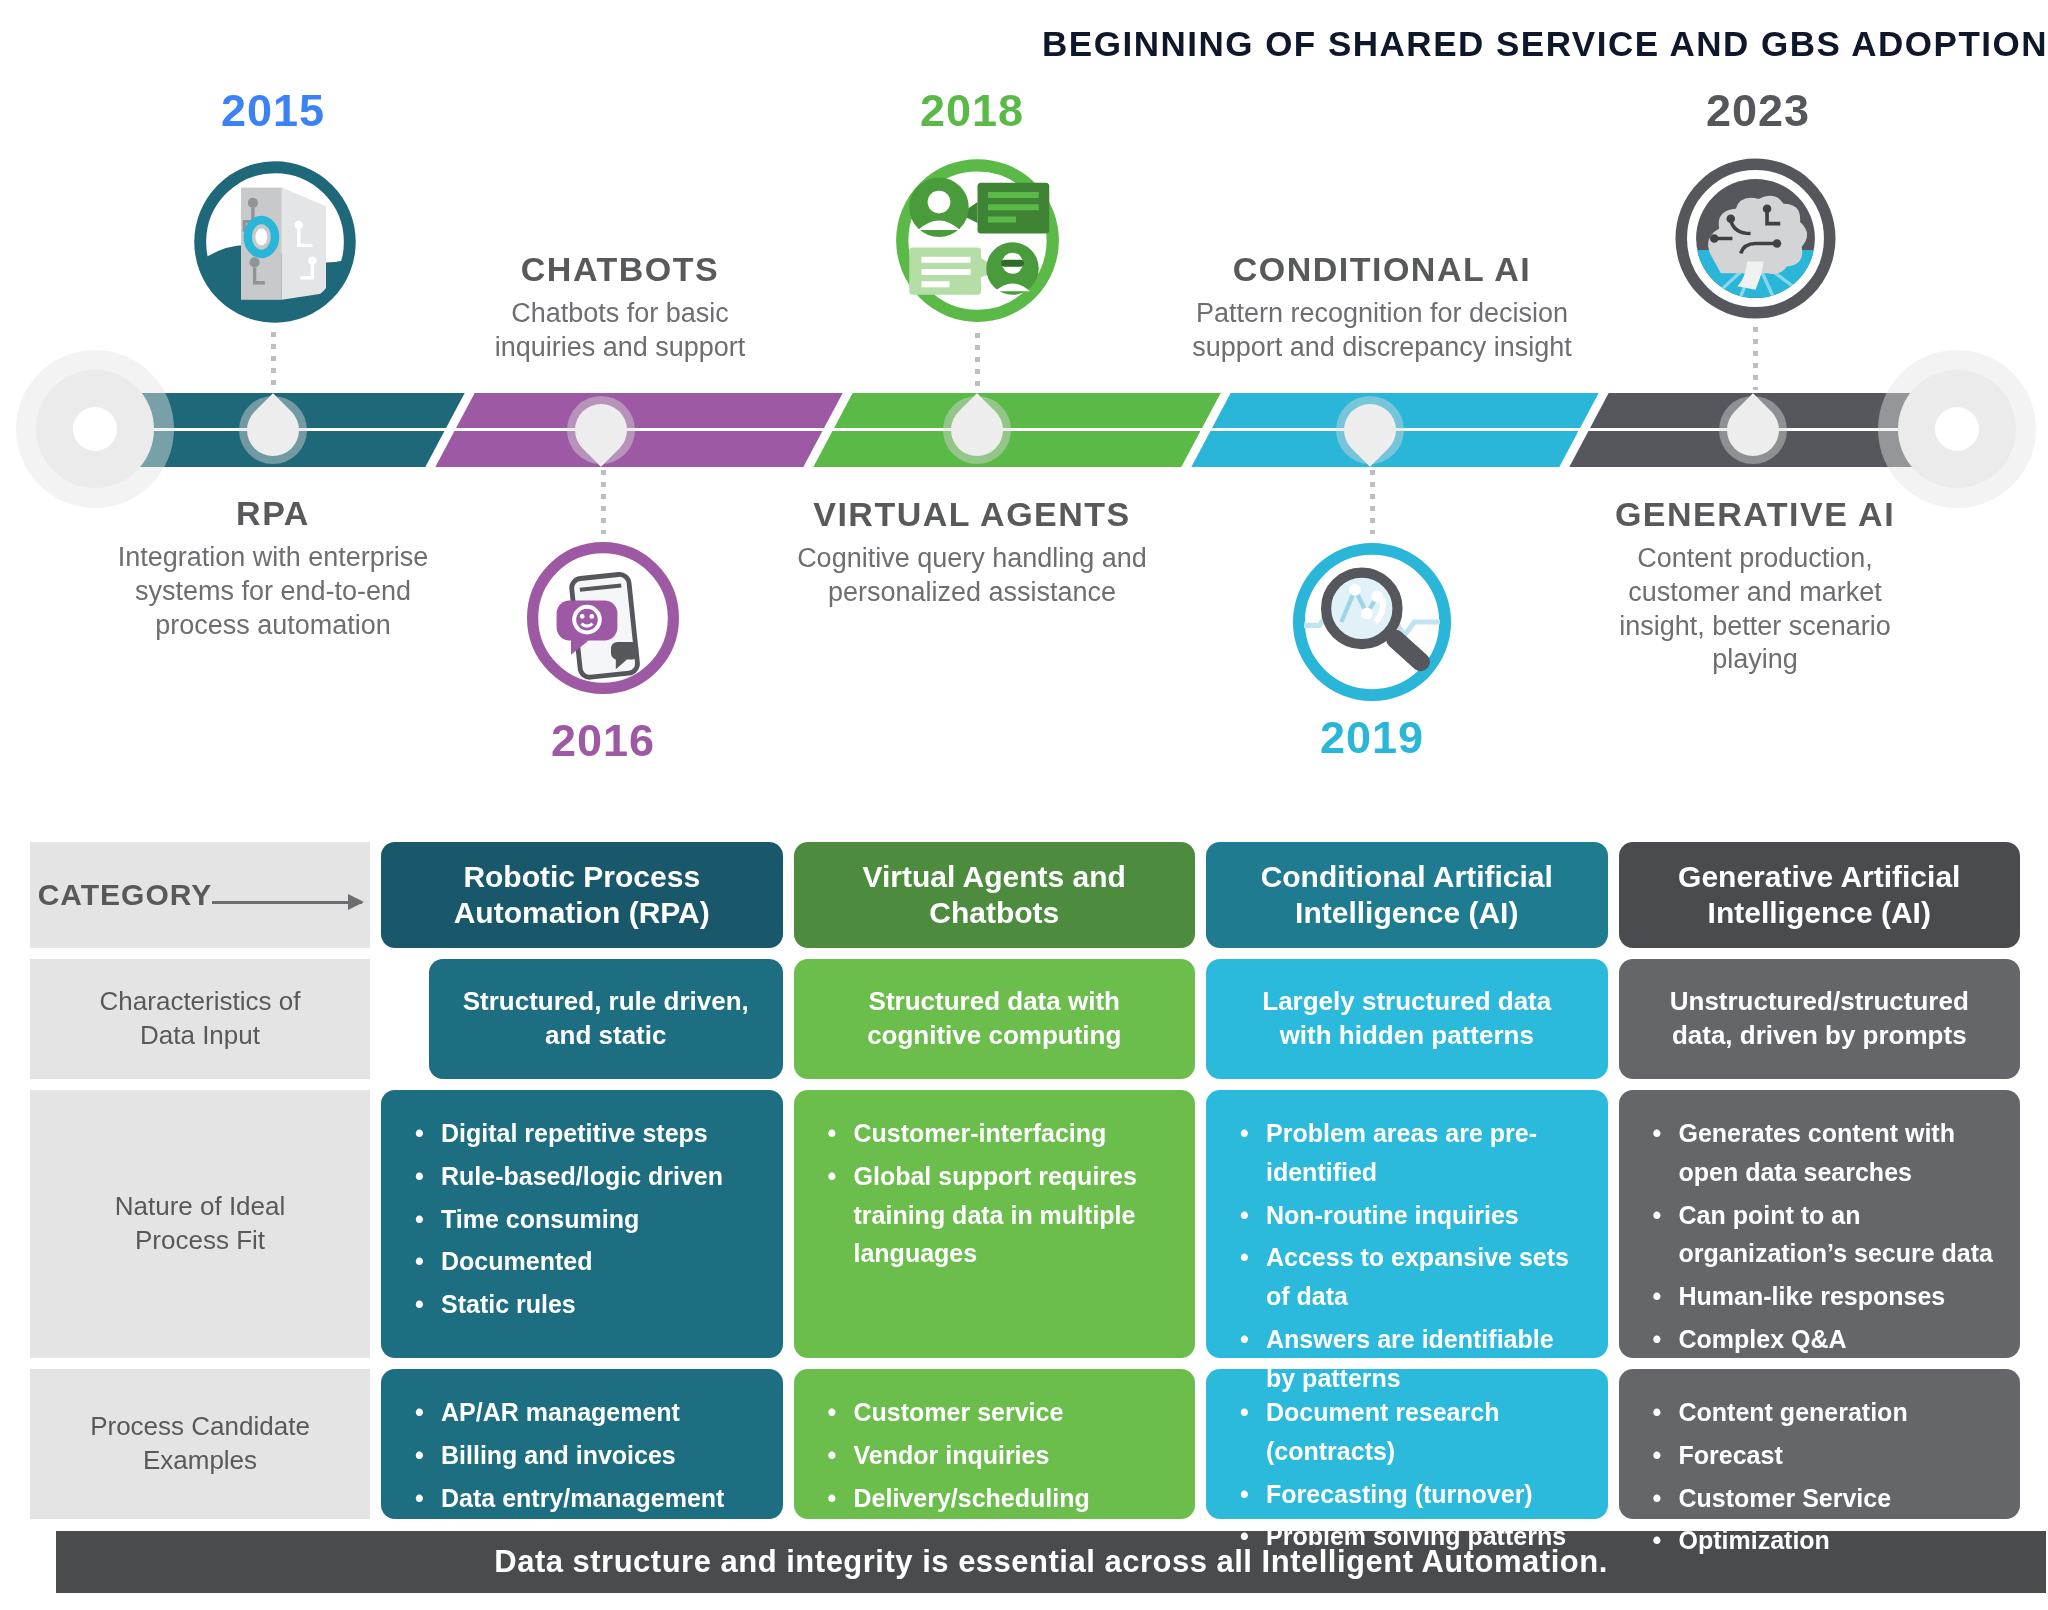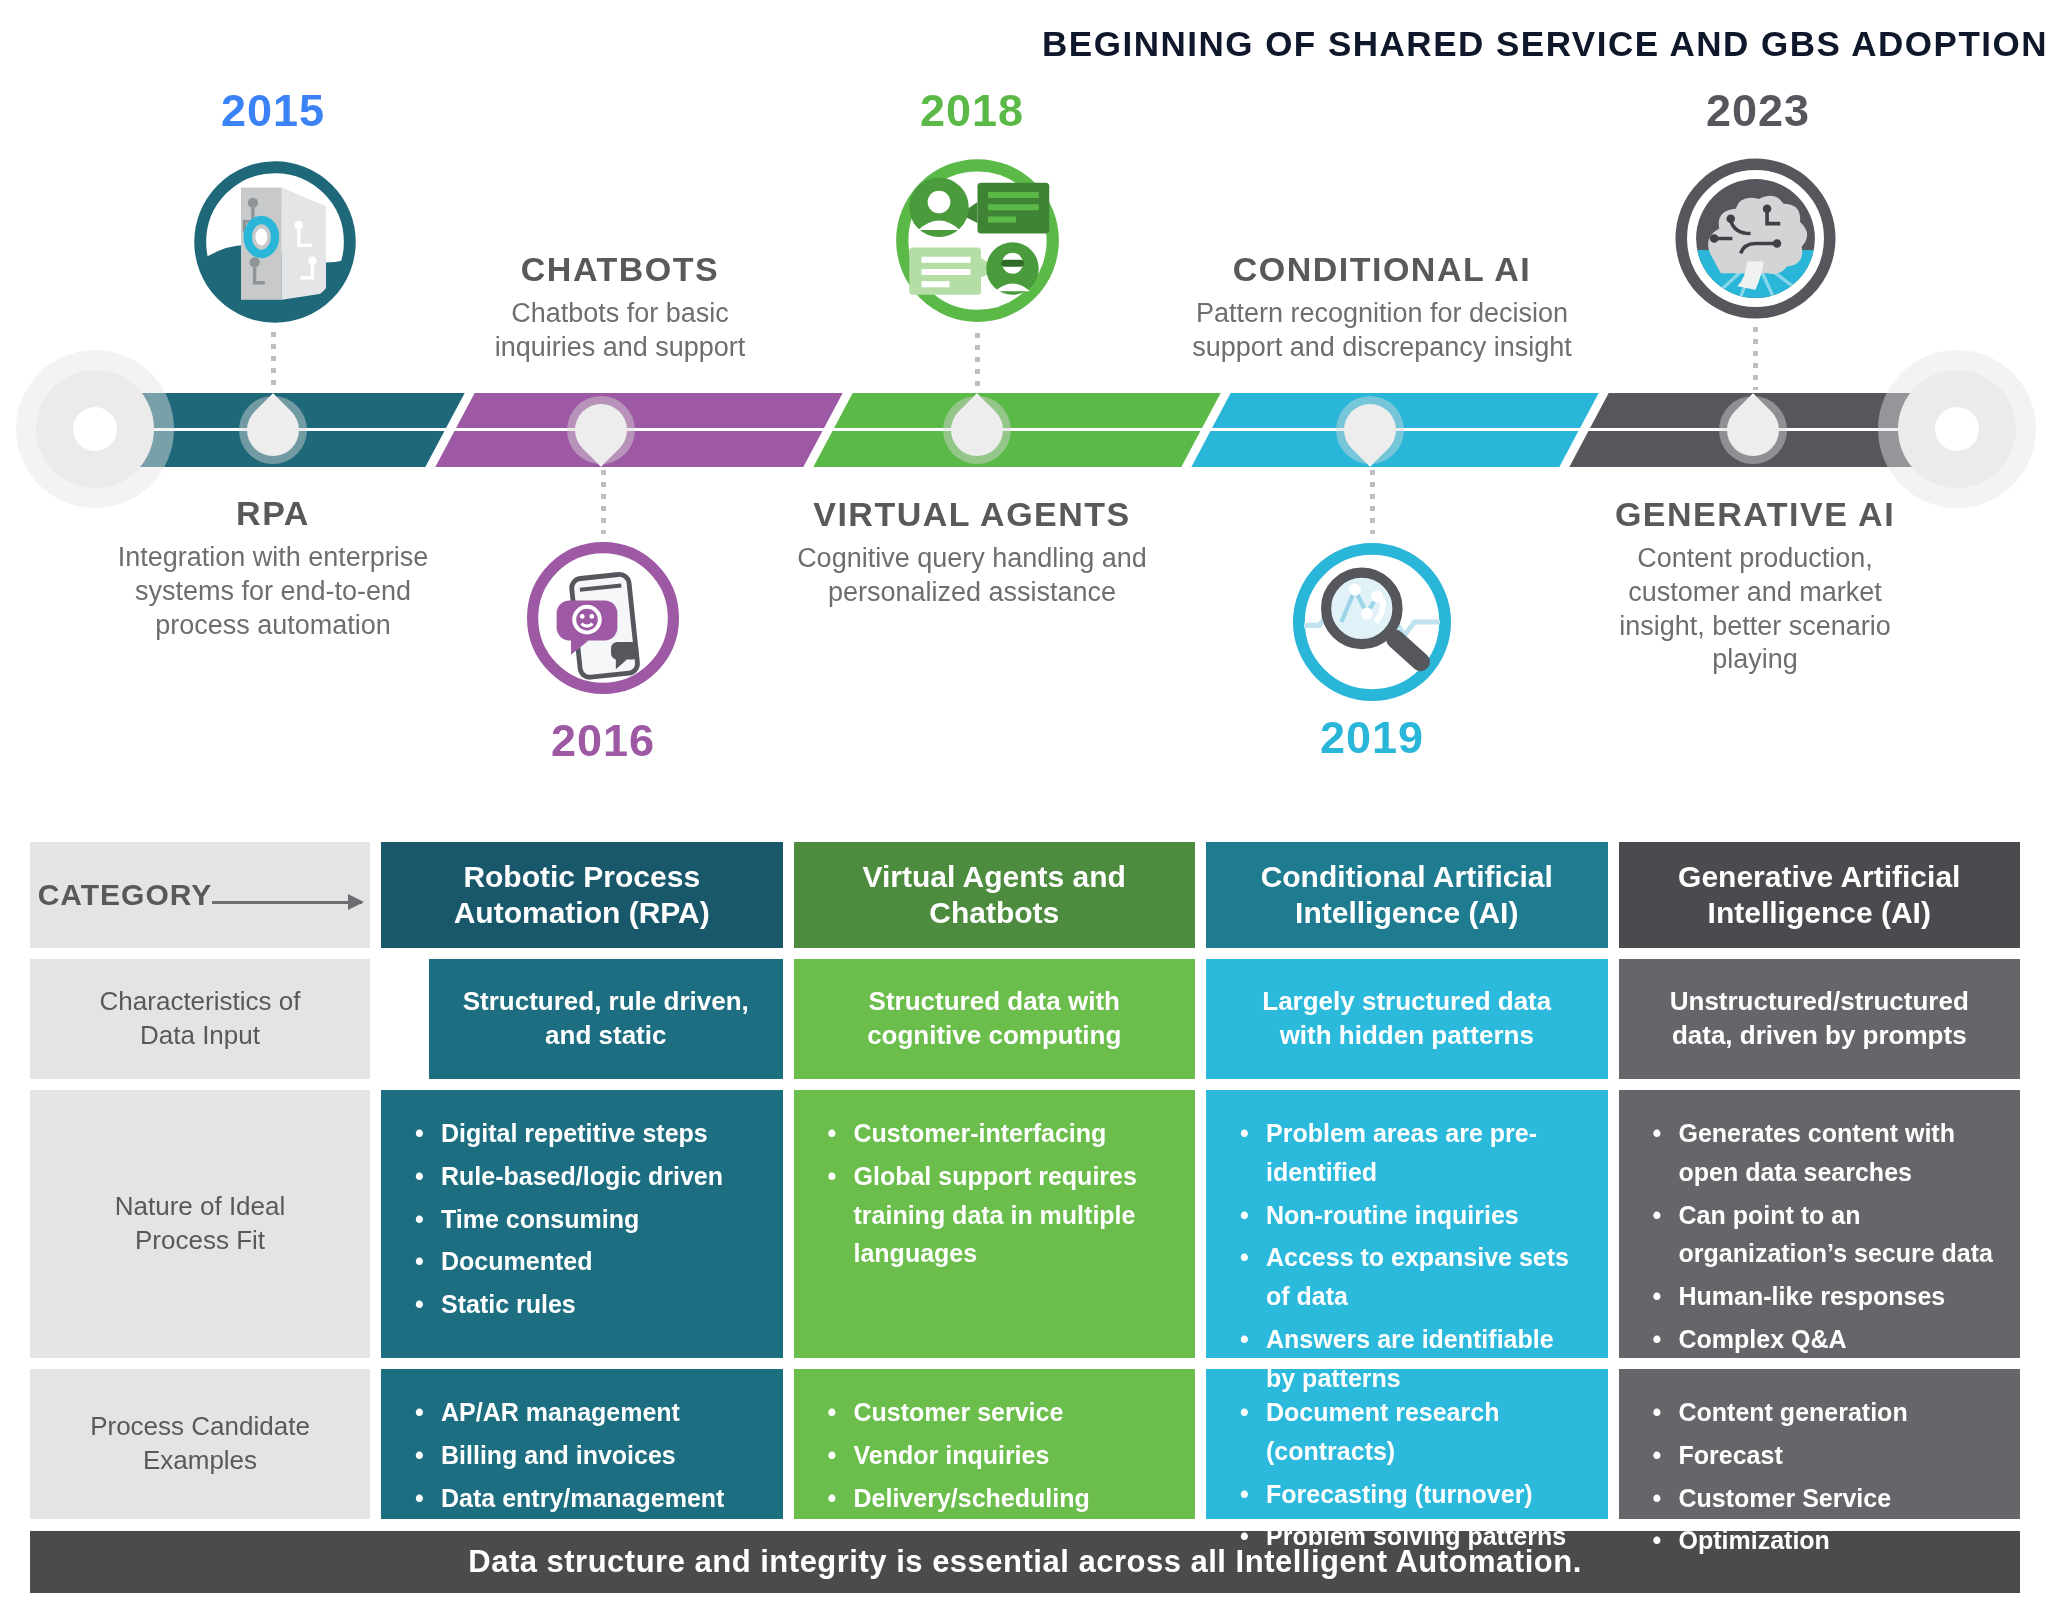--- a/index.html
+++ b/index.html
@@ -38,21 +38,21 @@
   .year{font-size:45px;font-weight:bold;text-align:center;letter-spacing:1px;}
   .ms-block{text-align:center;}
   .ms-head{font-size:34px;font-weight:bold;color:#58595B;letter-spacing:1.5px;margin-bottom:8px;}
   .ms-desc{font-size:27px;color:#6D6E71;line-height:1.25;margin:0 auto;}
   .icon svg{width:100%;height:100%;display:block;}
 
   
   .grid{left:30px;top:842px;width:1990px;display:grid;
         grid-template-columns:340px repeat(4,1fr);
         grid-template-rows:106px 120px 268px 150px;gap:11px;z-index:1;}
-  .cell{color:#fff;}
+  .cell{color:#fff;border-radius:14px;}
   .cat{background:#E4E4E4;color:#58595B;display:flex;flex-direction:row;align-items:center;justify-content:center;text-align:center;}
   .cat .lbl{font-size:26px;line-height:1.3;max-width:250px;}
   .cat-head{font-size:30px;font-weight:bold;letter-spacing:1px;color:#58595B;}
   .arrow{margin-top:14px;width:150px;height:3px;background:#6d6e71;position:relative;}
   .arrow::after{content:"";position:absolute;right:-2px;top:-7px;border-left:16px solid #6d6e71;
                 border-top:8.5px solid transparent;border-bottom:8.5px solid transparent;}
   .hdr{display:flex;align-items:center;justify-content:center;text-align:center;
        font-size:30px;font-weight:bold;line-height:1.2;padding:0 20px;}
   .sum{display:flex;align-items:flex-start;justify-content:center;text-align:center;
        font-size:26px;font-weight:bold;line-height:1.3;padding:26px 30px 0 30px;}
@@ -322,15 +322,15 @@
     <div class="cell listcell" style="background-color: rgb(101, 102, 105);">
       <ul class="blist">
           <li>Content generation</li>
           <li>Forecast</li>
           <li>Customer Service</li>
           <li>Optimization</li>
         </ul>
     </div>
   </div>
 
-  <div class="abs footer" style="background-color: rgb(74, 75, 77);">Data structure and integrity is essential across all Intelligent Automation.</div>
+  <div class="abs footer" style="background-color: rgb(74, 75, 77); margin-left: 26px;">Data structure and integrity is essential across all Intelligent Automation.</div>
 
 </div>
 
 </body></html>

